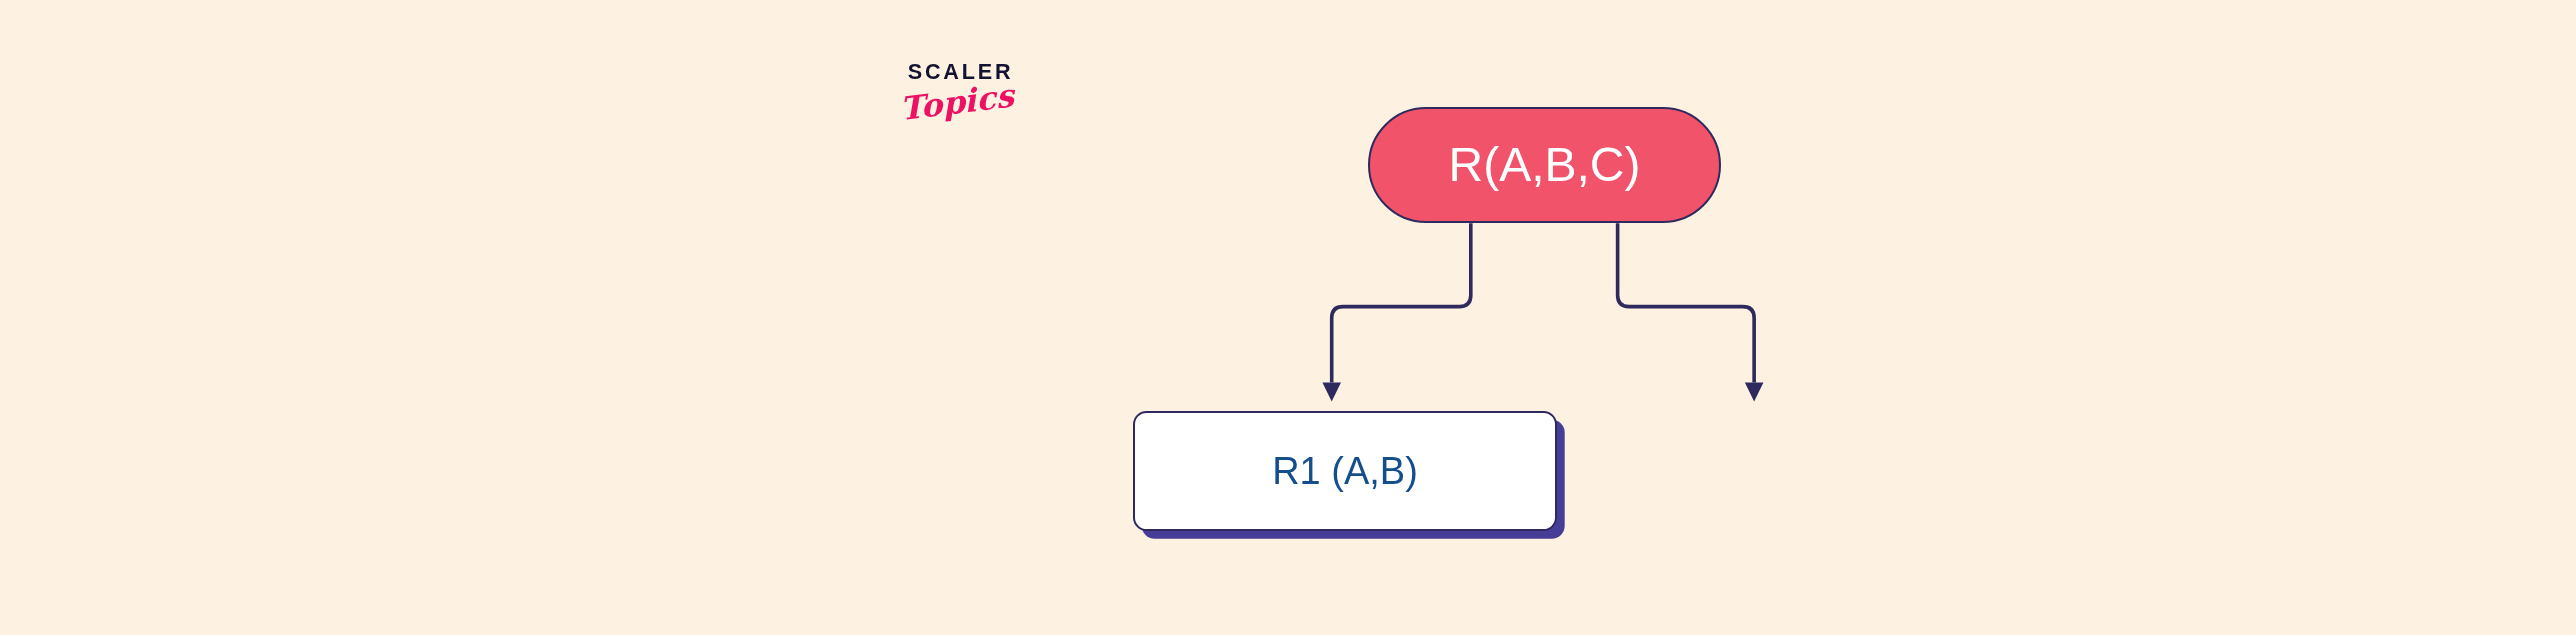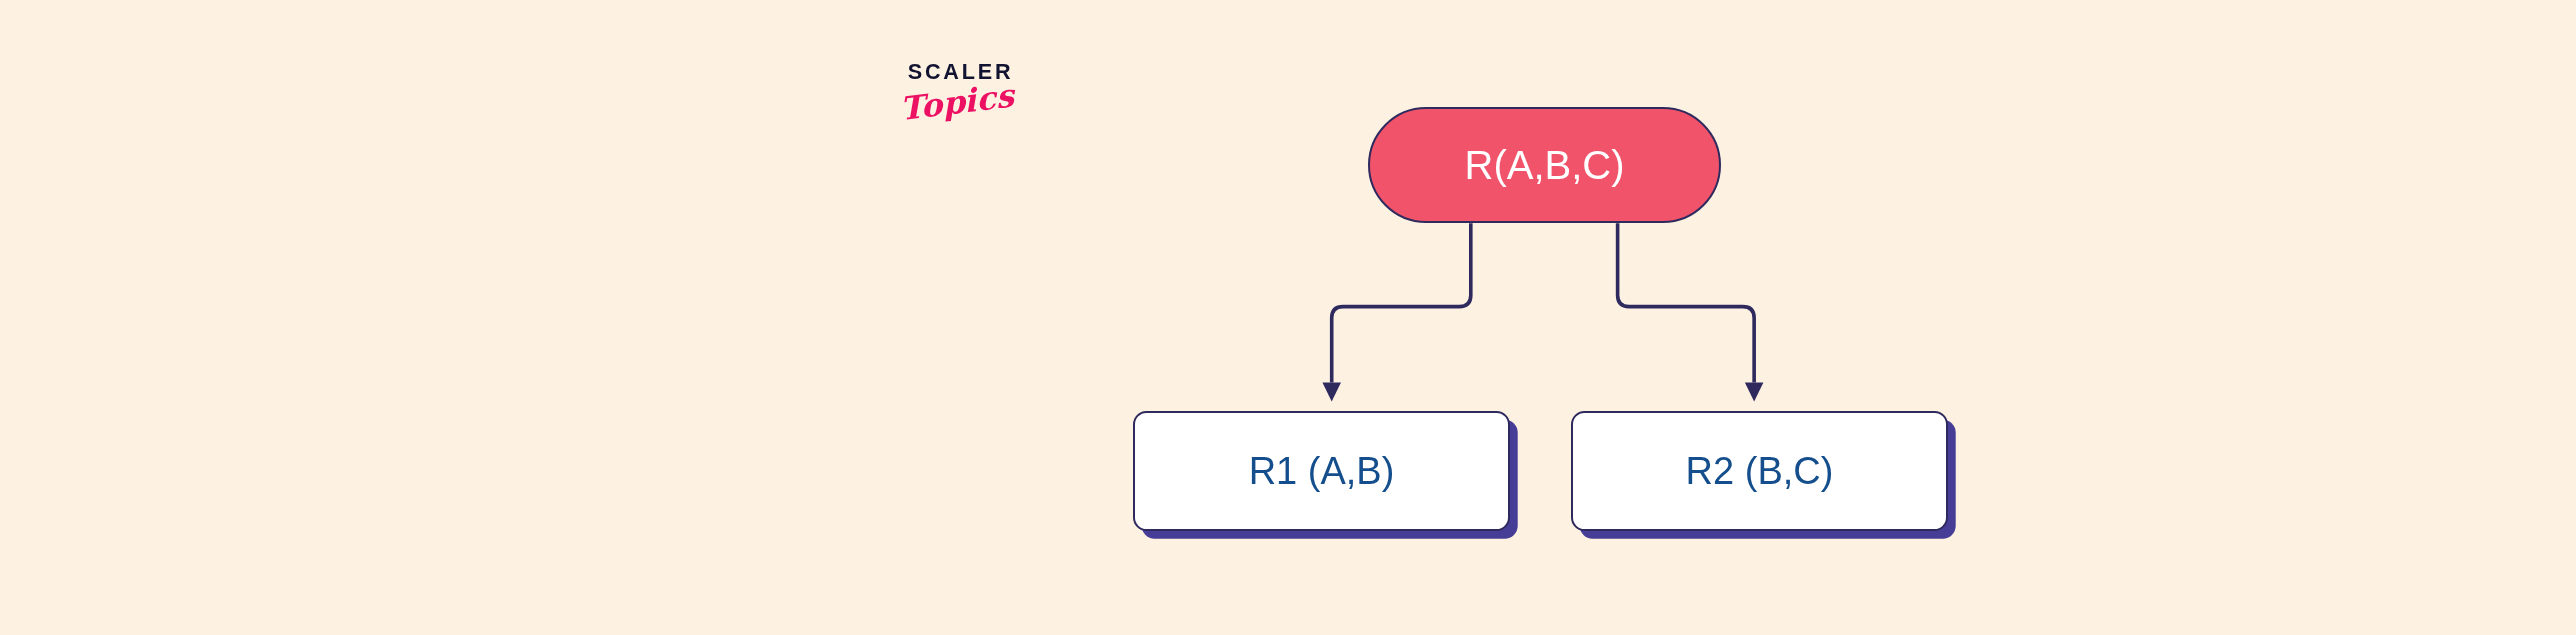--- a/index.html
+++ b/index.html
@@ -77,30 +77,30 @@
     background: #F0536A;
     border: 2.6px solid #2F2A5E;
     border-radius: 58px;
     display: flex;
     align-items: center;
     justify-content: center;
   }
   #parent-node .node-label {
     color: #FFFFFF;
     font-family: "Liberation Sans", sans-serif;
-    font-size: 40px;
+    font-size: 48px;
     font-weight: 400;
     line-height: 1;
     white-space: nowrap;
   }
 
   
   .child-node {
     position: absolute;
-    width: 377px;
+    width: 424px;
     height: 120px;
     box-sizing: border-box;
     background: #FFFFFF;
     border: 2.6px solid #2F2A5E;
     border-radius: 13.4px;
     display: flex;
     align-items: center;
     justify-content: center;
     box-shadow: 8.2px 8.2px 0 -0.5px #453D96;
   }
@@ -135,18 +135,15 @@
   </svg>
 
   <div id="parent-node">
     <span class="node-label">R(A,B,C)</span>
   </div>
 
   <div id="child-node-r1" class="child-node">
     <span class="node-label">R1 (A,B)</span>
   </div>
 
-  <div id="child-node-r2" class="child-node">
-    <span class="node-label">R2 (B,C)</span>
-  </div>
 
 </div>
 
 
 </body></html>

